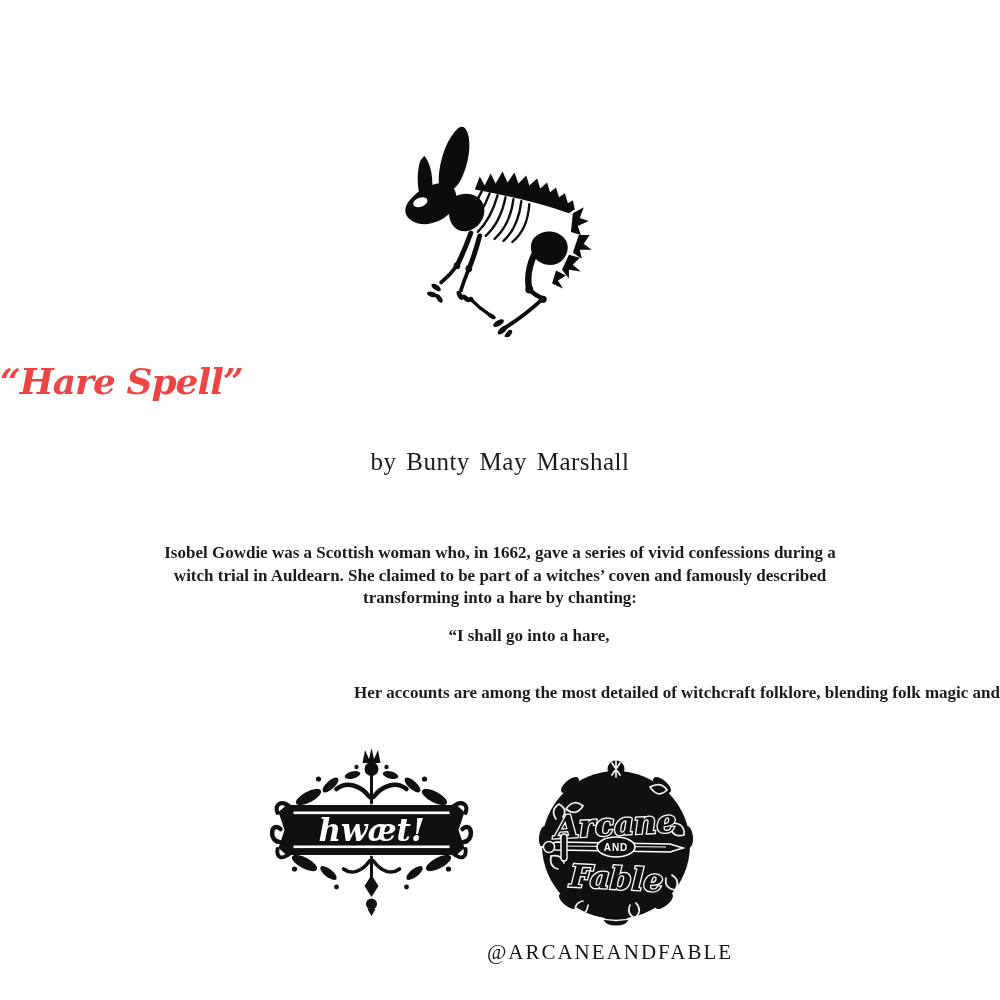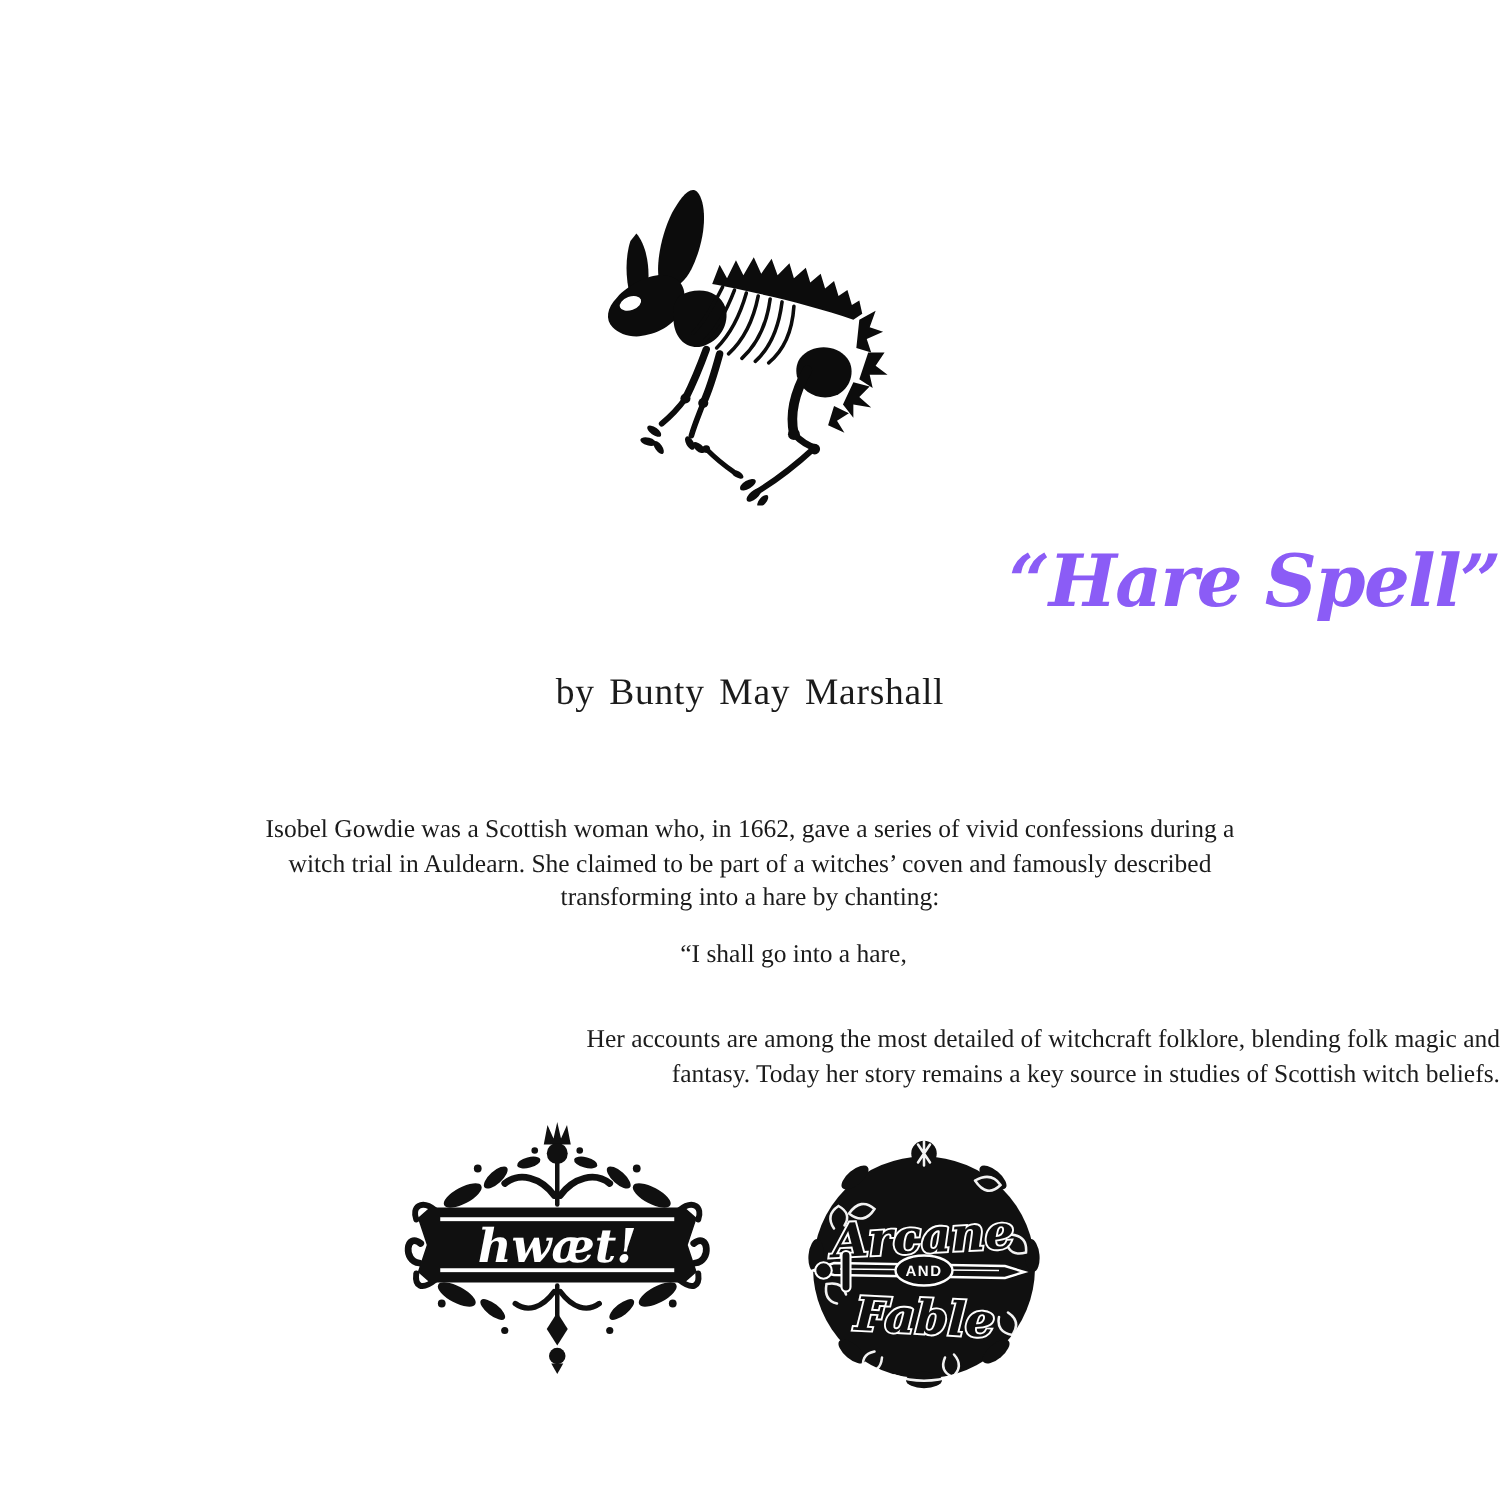--- a/index.html
+++ b/index.html
@@ -9,34 +9,34 @@
     margin:0 auto;
     background:#ffffff;
     color:#1a1a1a;
     font-family:"Liberation Serif", serif;
     overflow:hidden;
   }
   .hare-wrap{position:absolute;left:381px;top:124px;width:249px;height:213px;}
   .hare-wrap svg{width:100%;height:100%;}
   .title{
     position:absolute;top:360px;left:0;width:100%;
-    text-align:right;
+    text-align:left;
     font-family:"DejaVu Serif", serif;
     font-style:italic;font-weight:700;
-    font-size:48px;letter-spacing:-1px;
-    color:#8b5cf6;
+    font-size:36px;letter-spacing:-1px;
+    color:#ef4444;
   }
   .byline{
     position:absolute;top:448px;left:0;width:100%;
     text-align:center;
     font-size:25px;letter-spacing:.5px;word-spacing:3px;
     color:#1b1b1b;
   }
   .textblock{position:absolute;left:0;width:100%;text-align:center;font-size:17px;line-height:22.5px;color:#1b1b1b;}
-  .textblock div{white-space:nowrap;}
+  .textblock div{white-space:nowrap;font-weight:bold;}
   .para1{top:542px;}
   .quote{top:625px;padding-left:29px;}
   .para2{top:682px;text-align:right;}
   .hwaet-wrap{position:absolute;left:266px;top:745px;width:211px;height:172px;}
   .arcane-wrap{position:absolute;left:536px;top:757px;width:160px;height:170px;}
   .hwaet-wrap svg,.arcane-wrap svg{width:100%;height:100%;}
   .handle{
     position:absolute;top:940px;transform:translateX(-50%);
     font-size:21px;letter-spacing:2px;white-space:nowrap;color:#151515;
   }
@@ -123,21 +123,20 @@
     <div>witch trial in Auldearn. She claimed to be part of a witches’ coven and famously described</div>
     <div>transforming into a hare by chanting:</div>
   </div>
 
   <div class="textblock quote">
     <div>“I shall go into a hare,</div>
   </div>
 
   <div class="textblock para2">
     <div>Her accounts are among the most detailed of witchcraft folklore, blending folk magic and</div>
-    <div>fantasy. Today her story remains a key source in studies of Scottish witch beliefs.</div>
   </div>
 
   <div class="hwaet-wrap">
     <svg viewBox="0 0 210 172" aria-hidden="true">
       <g fill="#101010">
         <ellipse cx="42" cy="52" rx="14" ry="5.5" transform="rotate(-28 42 52)"></ellipse>
         <ellipse cx="168" cy="52" rx="14" ry="5.5" transform="rotate(28 168 52)"></ellipse>
         <ellipse cx="38" cy="118" rx="14" ry="5.5" transform="rotate(28 38 118)"></ellipse>
         <ellipse cx="172" cy="118" rx="14" ry="5.5" transform="rotate(-28 172 118)"></ellipse>
         <ellipse cx="62" cy="128" rx="10" ry="4" transform="rotate(38 62 128)"></ellipse>
@@ -214,14 +213,15 @@
         <path d="M6,90 L20,85 L134,87 L147,91 L134,95 L20,93 Z" fill="#101010" stroke="#ffffff" stroke-width="1.6"></path>
         <path d="M24,89 L130,90" stroke="#ffffff" stroke-width="1" fill="none"></path>
         <rect x="25" y="77" width="6" height="27" rx="3" fill="#101010" stroke="#ffffff" stroke-width="1.4"></rect>
         <circle cx="13" cy="90" r="5.5" fill="#101010" stroke="#ffffff" stroke-width="1.4"></circle>
       </g>
       <ellipse cx="80" cy="90" rx="19" ry="10" fill="#101010" stroke="#ffffff" stroke-width="1.6"></ellipse>
       <text x="80" y="93.5" text-anchor="middle" font-size="10" font-weight="bold" letter-spacing="1" fill="#ffffff" font-family="Liberation Sans, sans-serif">AND</text>
     </svg>
   </div>
 
+  <div class="handle handle-arcane">@ARCANEANDFABLE</div>
 
 </div>
 
 </body></html>

